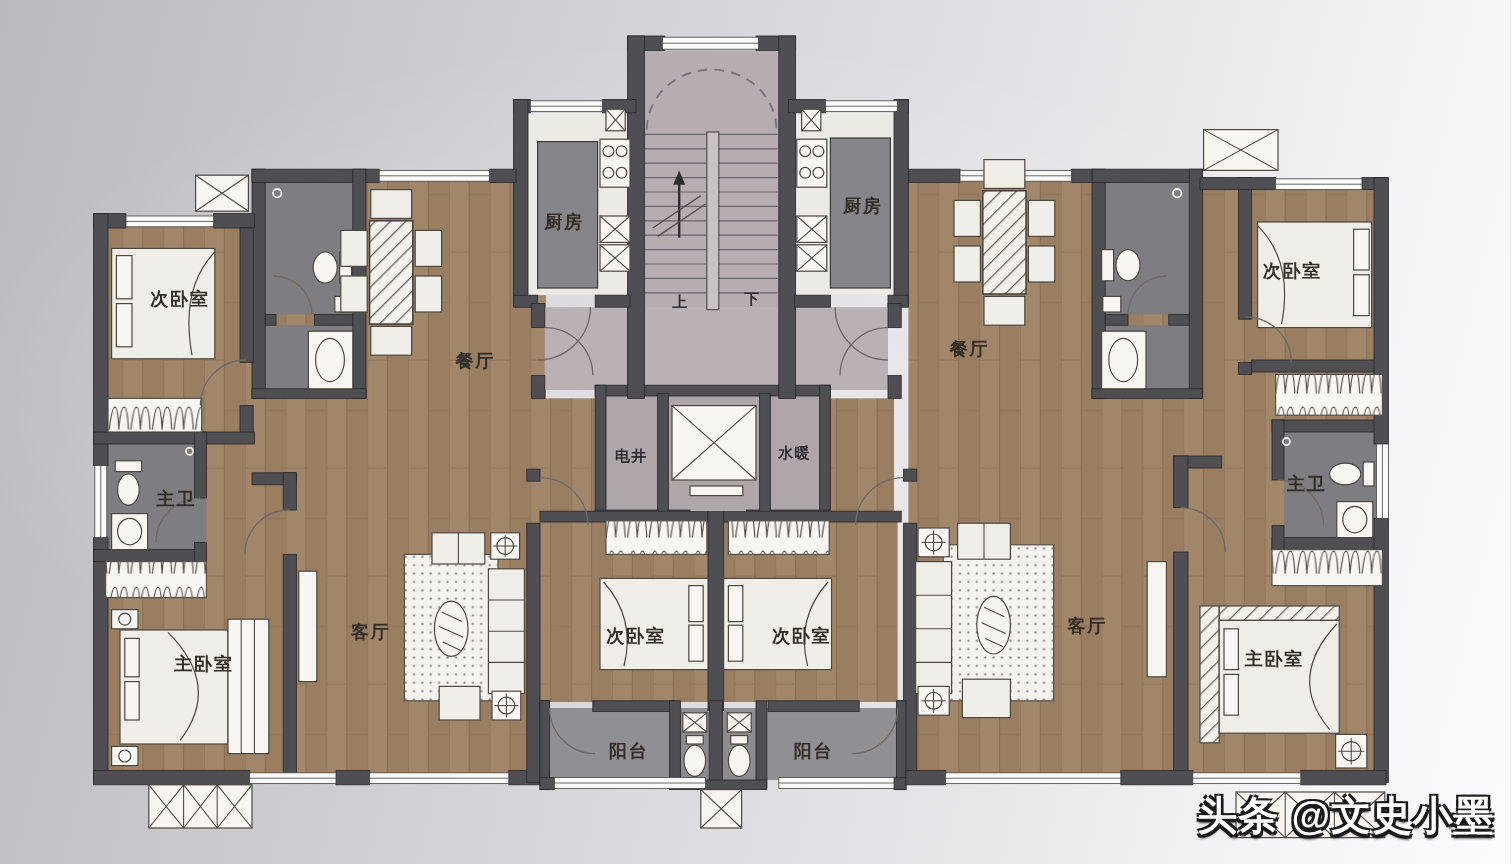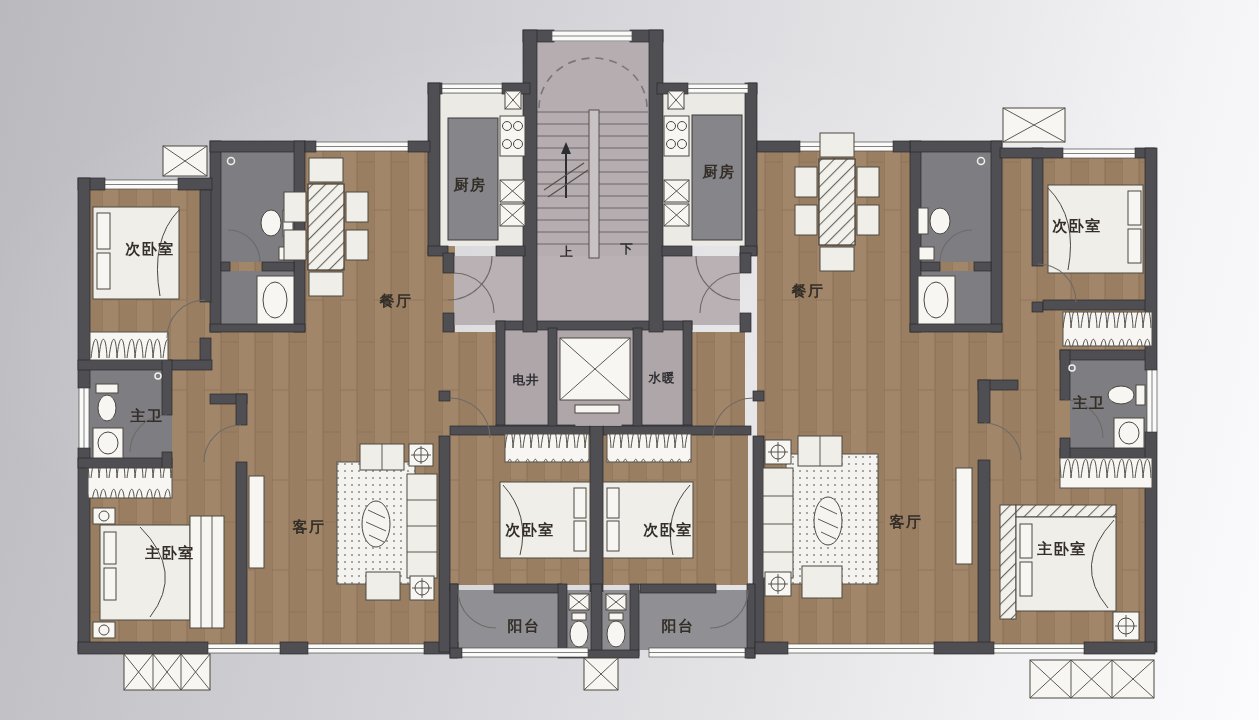--- a/index.html
+++ b/index.html
@@ -618,13 +618,14 @@
       <text class="lbl" x="668" y="535">次卧室</text>
       <text class="lbl" x="524" y="631">阳台</text>
       <text class="lbl" x="678" y="631">阳台</text>
       <text class="lbl-sm" x="526" y="384">电井</text>
       <text class="lbl-sm" x="662" y="382">水暖</text>
       <text class="lbl-sm" x="567" y="256">上</text>
       <text class="lbl-sm" x="627" y="253">下</text>
     </g>
   </svg>
 
+  <div class="wm">头条 @文史小墨</div>
 </div>
 
 </body></html>

